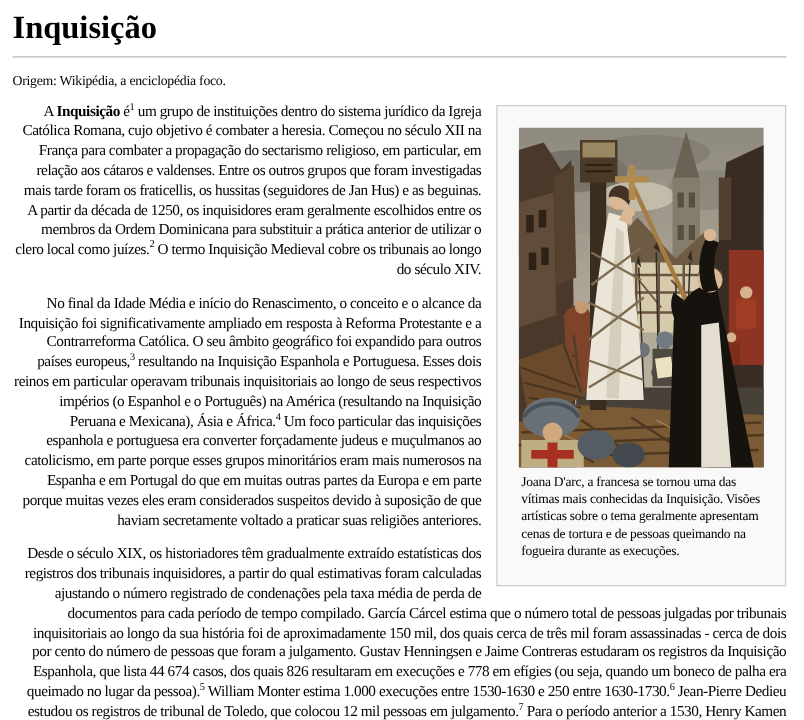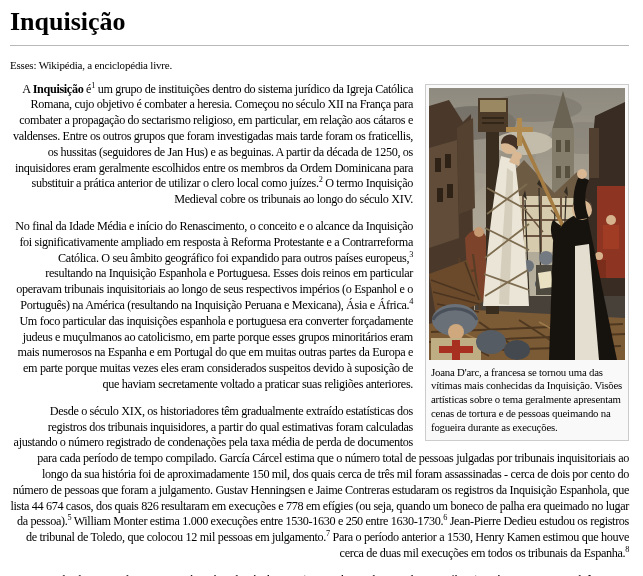--- a/index.html
+++ b/index.html
@@ -29,21 +29,21 @@
   .origin {
     font-size: 11px;
     letter-spacing: -0.2px;
     margin: 13px 0 11px 0;
   }
   .thumb {
     float: right;
     width: 196px;
     border: 1px solid #cccccc;
     background: #f9f9f9;
-    padding: 3px;
+    padding: 17px;
     margin: 2px 0 8px 12px;
   }
   .thumb svg { display: block; }
   .caption {
     font-size: 10.8px;
     line-height: 1.28;
     letter-spacing: -0.2px;
     padding: 6px 2px 2px 2px;
     color: #000000;
   }
@@ -61,21 +61,21 @@
     line-height: 0;
   }
 </style>
 </head>
 <body>
 
 <div class="page">
 
   <h1 class="title">Inquisição</h1>
 
-  <div class="origin">Esses: Wikipédia, a enciclopédia livre.</div>
+  <div class="origin">Origem: Wikipédia, a enciclopédia foco.</div>
 
   <div class="thumb">
     <svg viewBox="0 0 196 272" width="196" height="272" xmlns="http://www.w3.org/2000/svg">
       <defs>
         <linearGradient id="sky" x1="0" y1="0" x2="0" y2="1">
           <stop offset="0" stop-color="#8f8a7f"></stop>
           <stop offset="0.45" stop-color="#aba494"></stop>
           <stop offset="1" stop-color="#c3bba6"></stop>
         </linearGradient>
       </defs>

